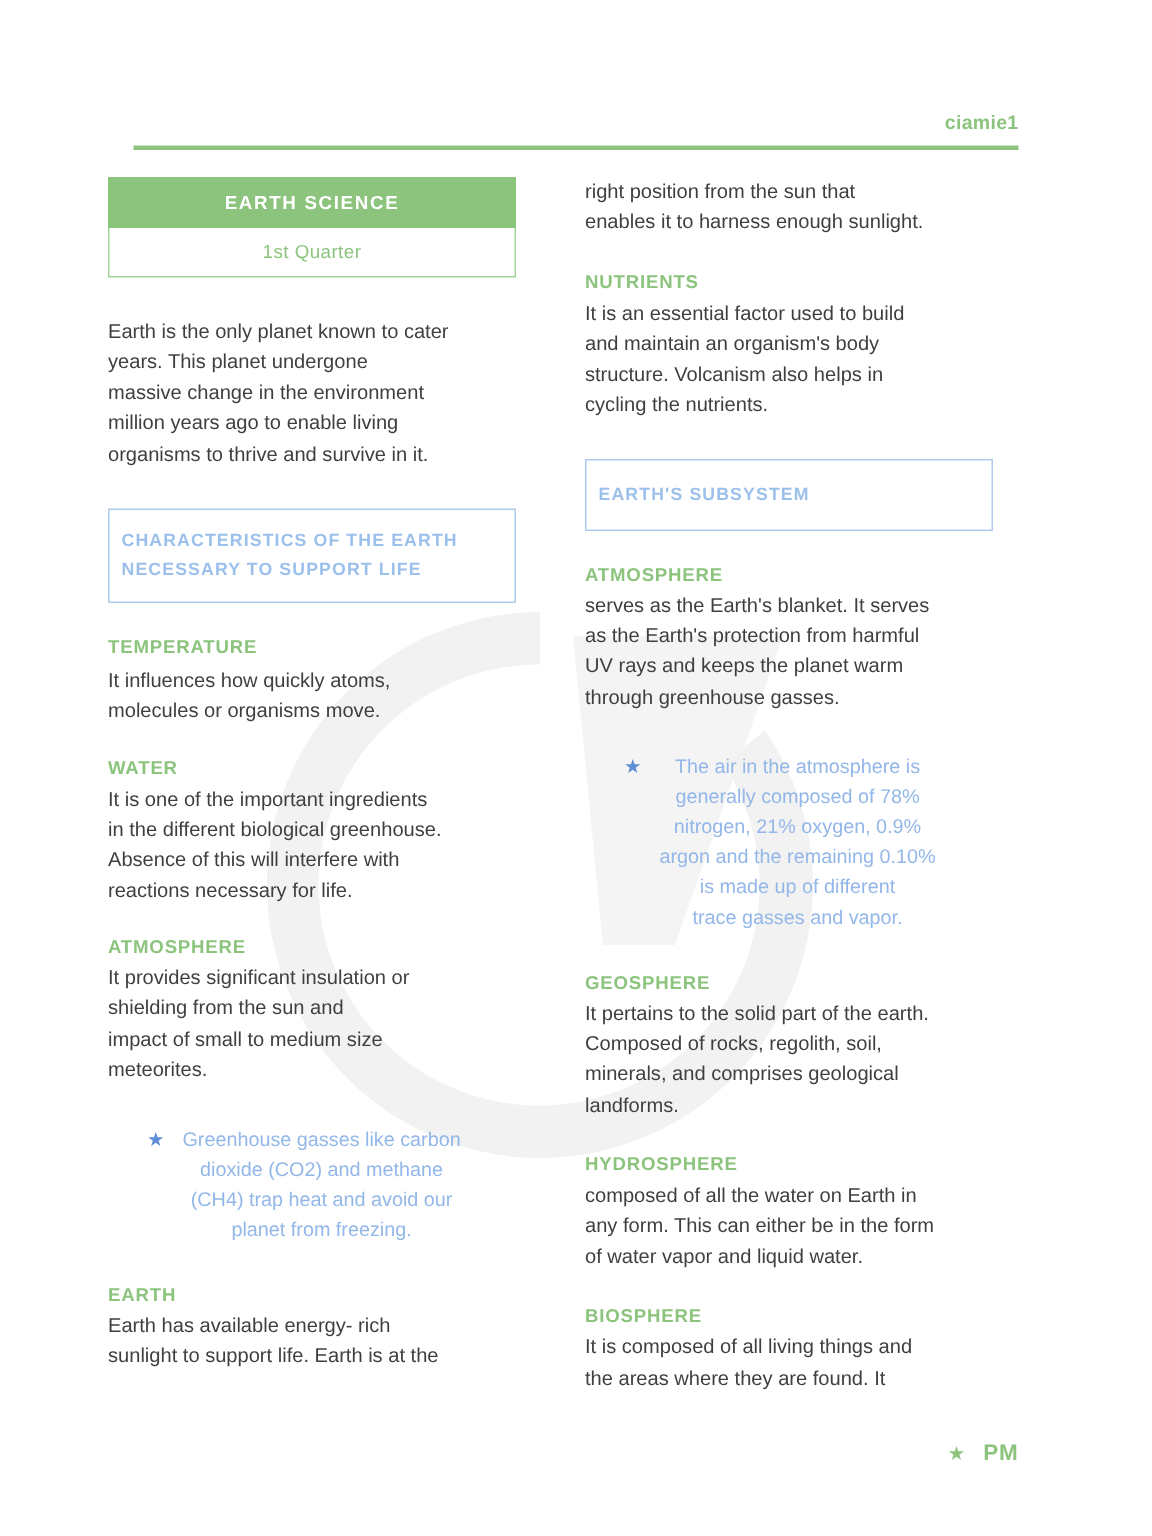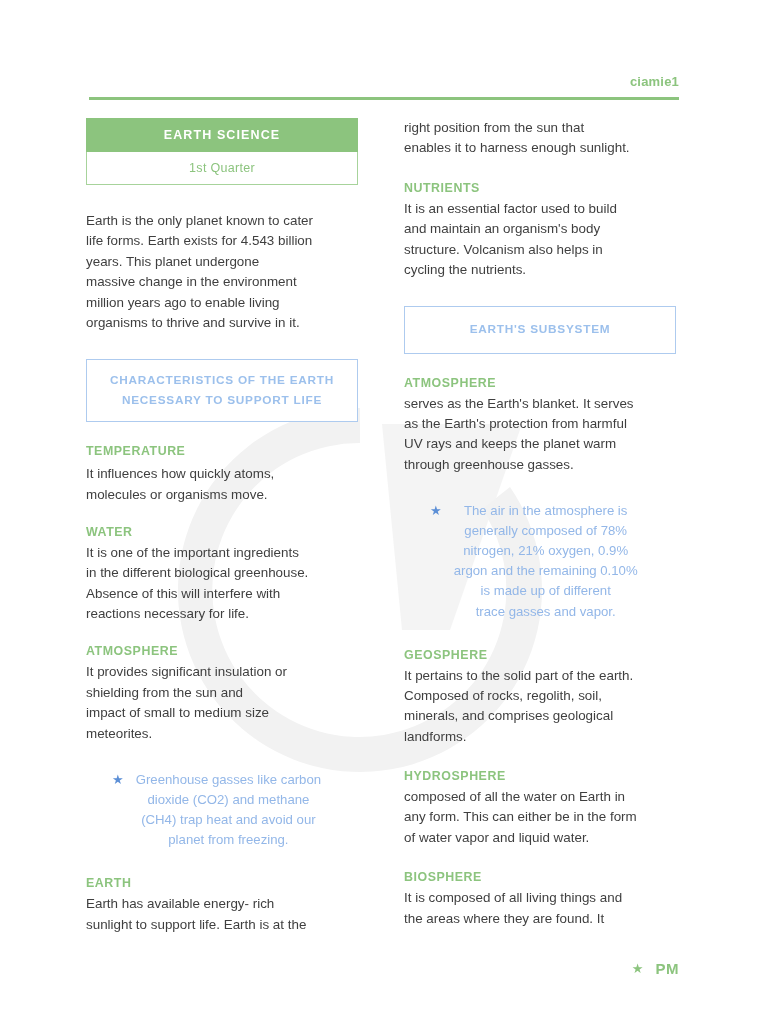--- a/index.html
+++ b/index.html
@@ -48,21 +48,21 @@
     position: absolute;
     left: 89px;
     right: 89px;
     top: 97px;
     height: 3px;
     background: #8cc47e;
   }
 
   .columns {
     position: absolute;
-    left: 86px;
+    left: 72px;
     right: 89px;
     top: 118px;
     display: flex;
     gap: 46px;
   }
   .col {
     width: 272px;
     flex: 0 0 272px;
   }
 
@@ -87,21 +87,21 @@
     letter-spacing: 0.3px;
     padding: 9px 6px;
     box-sizing: border-box;
     background: #ffffff;
   }
 
   
   .callout {
     border: 1.5px solid #aecbef;
     color: #9cc0ec;
-    text-align: center;
+    text-align: left;
     font-size: 11.8px;
     font-weight: bold;
     letter-spacing: 0.75px;
     line-height: 1.65;
     padding: 11px 8px;
     box-sizing: border-box;
     background: #ffffff;
   }
   .callout.single {
     padding: 13px 8px;
@@ -183,21 +183,20 @@
 
       <div>
         <div class="title-bar">EARTH SCIENCE</div>
         <div class="subtitle-bar">1st Quarter</div>
       </div>
 
       <div class="gap-26"></div>
 
       <div class="para">
         <span class="ln">Earth is the only planet known to cater</span>
-        <span class="ln">life forms.  Earth exists for 4.543 billion</span>
         <span class="ln">years. This planet undergone</span>
         <span class="ln">massive change in the environment</span>
         <span class="ln">million years ago to enable living</span>
         <span class="ln">organisms to thrive and survive in it.</span>
       </div>
 
       <div class="gap-26"></div>
 
       <div class="callout">
         <span class="ln">CHARACTERISTICS OF THE EARTH</span>

